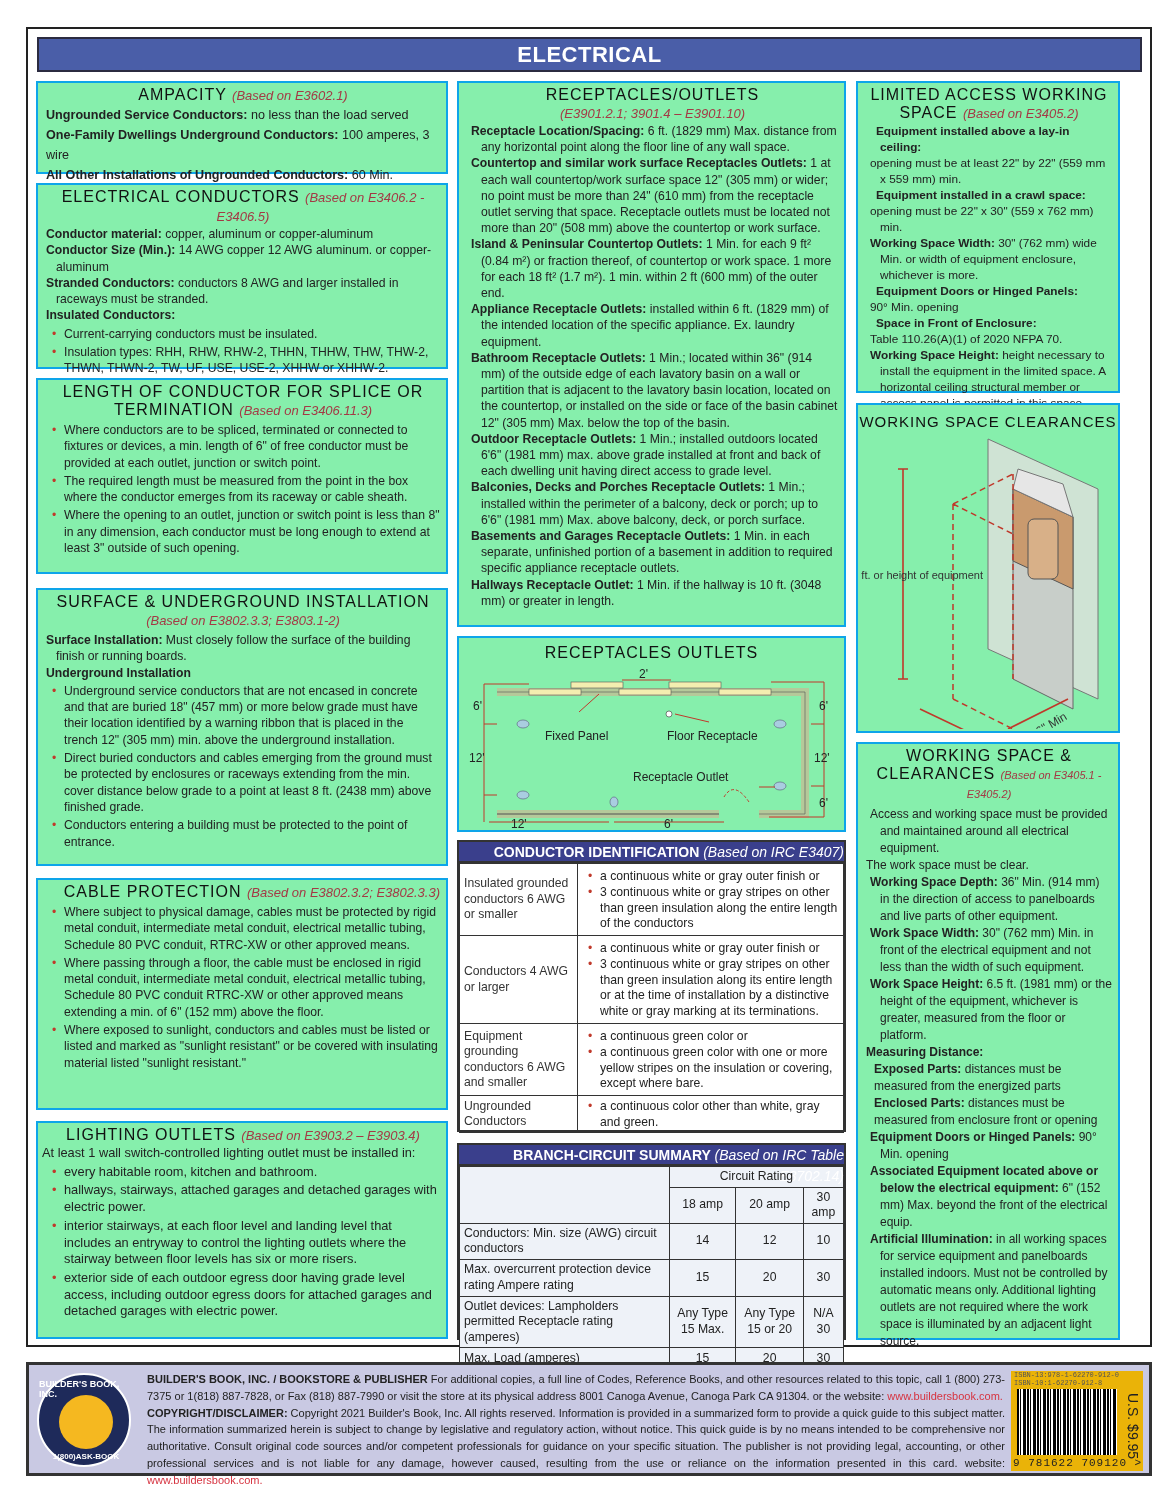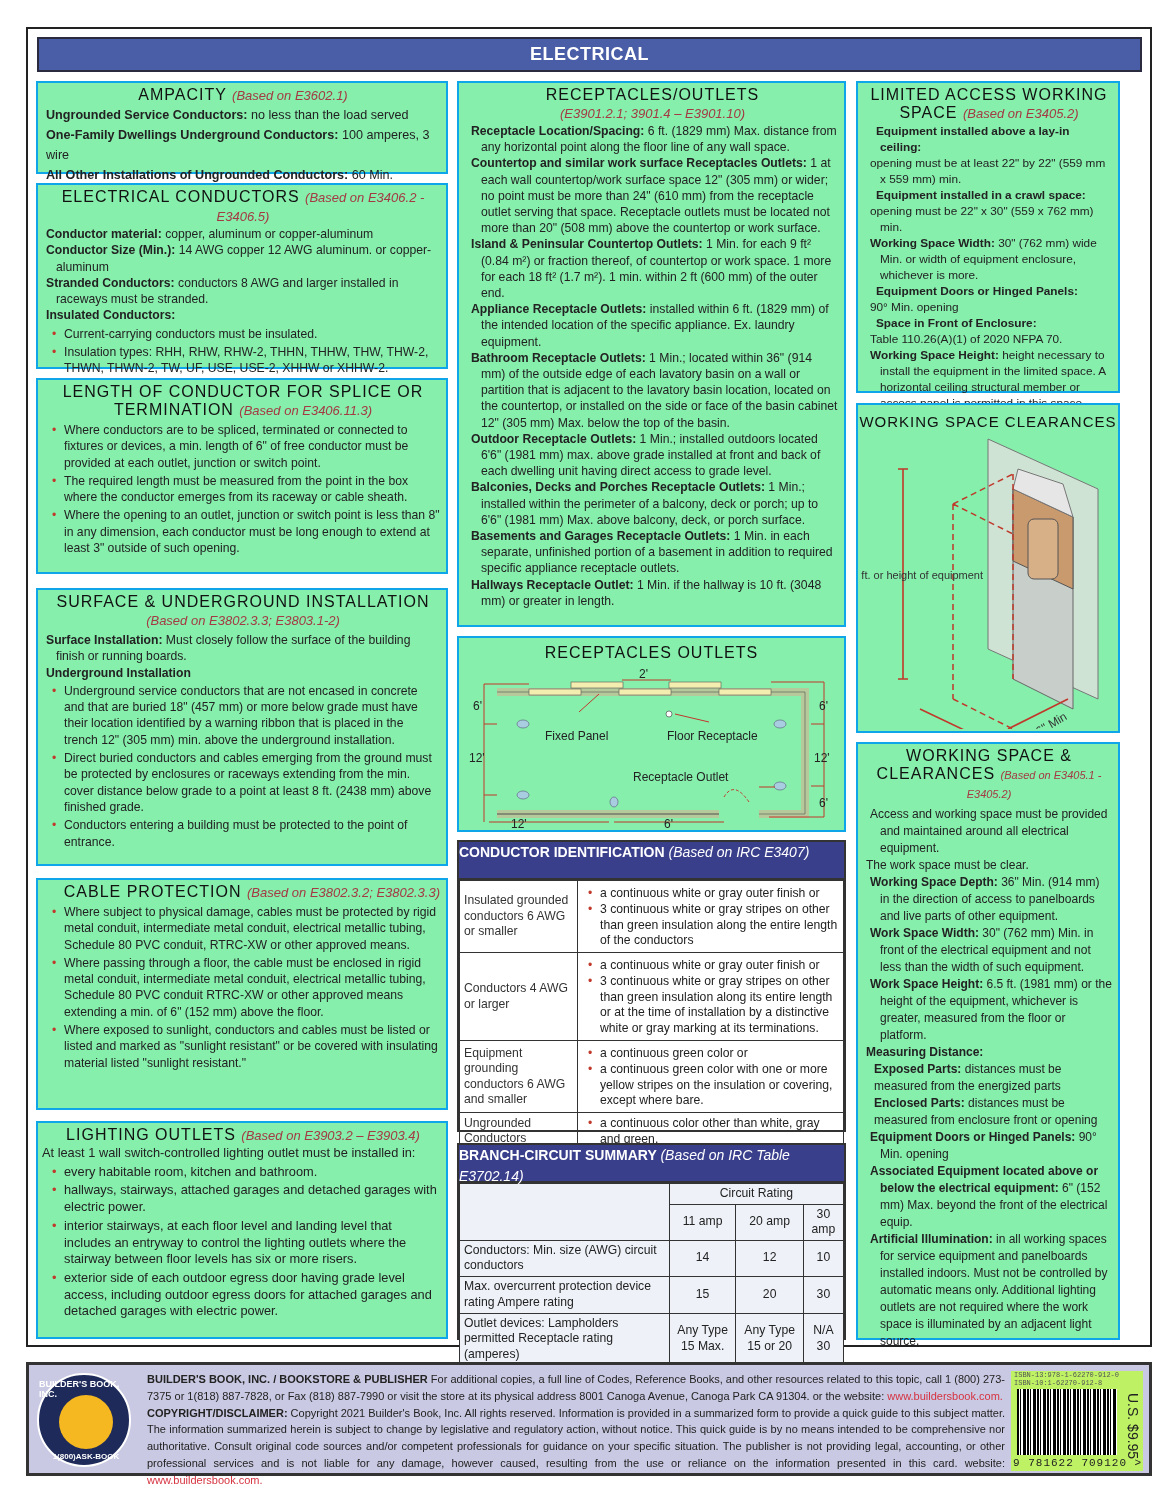--- a/index.html
+++ b/index.html
@@ -1,45 +1,45 @@
 <!DOCTYPE html>
 <html><head>
 <meta charset="utf-8">
 <style>
 *{box-sizing:border-box;margin:0;padding:0}
 body{width:1159px;height:1500px;background:#fff;font-family:"Liberation Sans",sans-serif;color:#222;position:relative;overflow:hidden}
 .frame{position:absolute;left:26px;top:27px;width:1126px;height:1320px;border:2px solid #222}
-.banner{position:absolute;left:37px;top:37px;width:1105px;height:35px;background:#4a5ea8;border:2px solid #2b2b40;color:#fff;font-weight:bold;font-size:18px;text-align:center;line-height:31px;letter-spacing:0.5px}
+.banner{position:absolute;left:37px;top:37px;width:1105px;height:35px;background:#4a5ea8;border:2px solid #2b2b40;color:#fff;font-weight:bold;font-size:22px;text-align:center;line-height:31px;letter-spacing:0.5px}
 .box{position:absolute;border:2px solid #0ea5e9;background:#86efac;padding:3px 6px 4px 8px;font-size:12.2px;line-height:16.3px;font-stretch:condensed}
 .box h2{font-weight:normal;font-size:16px;letter-spacing:1px;text-align:center;line-height:18px;color:#111}
 .ref{color:#a33a45;font-style:italic;font-size:13px;letter-spacing:0}
 .b{font-weight:bold}
 .p{margin:0}
 .ind{padding-left:10px;text-indent:-10px}
 .ind2{padding-left:14px;text-indent:-10px}
 ul{list-style:none}
 li{position:relative;padding-left:18px;margin-top:2px}
 li:before{content:"\2022";color:#c0392b;position:absolute;left:6px;top:0}
 .tbl{position:absolute;border:2px solid #333;background:#fff;font-size:12.2px;line-height:15.5px}
-.tbl .th{background:#3a3f8c;color:#fff;font-weight:bold;font-size:14px;text-align:left;height:38px;line-height:21px;border-bottom:2px solid #333}
+.tbl .th{background:#3a3f8c;color:#fff;font-weight:bold;font-size:14px;text-align:right;height:21px;line-height:21px;border-bottom:2px solid #333}
 .tbl .th .ref2{font-style:italic;font-weight:normal}
 table{border-collapse:collapse;width:100%}
 td{border:1px solid #333;vertical-align:middle;padding:2px 4px}
 .ci td.lbl{width:118px;color:#333}
 .ci td.val ul li{margin-top:1px}
 .bc td{text-align:center;background:#eef2f8}
 .bc td.lbl{text-align:left;background:#eef2f8}
 .footer{position:absolute;left:26px;top:1362px;width:1126px;height:114px;background:#c9c9e3;border:3px solid #333}
 .logo{position:absolute;left:8px;top:8px;width:94px;height:94px;border-radius:50%;background:#1e2a5a;border:2px solid #fff}
 .logo-inner{position:absolute;left:20px;top:20px;width:54px;height:54px;border-radius:50%;background:#f5b820}
 .logo-text-top{position:absolute;left:0;top:4px;width:94px;color:#fff;font-size:9px;font-weight:bold}
 .logo-text-bot{position:absolute;left:0;bottom:4px;width:94px;text-align:center;color:#fff;font-size:8px;font-weight:bold}
 .ftext{position:absolute;left:118px;top:6px;width:858px;font-size:11px;line-height:16.8px;text-align:justify;color:#222;font-stretch:condensed}
 .link{color:#d63340}
-.barcode{position:absolute;left:982px;top:6px;width:132px;height:100px;background:#bef264}
+.barcode{position:absolute;left:982px;top:6px;width:132px;height:100px;background:#eab308}
 .isbn{font-family:"Liberation Mono",monospace;font-size:7px;line-height:8px;color:#555;padding-left:3px}
 .bars{position:absolute;left:6px;top:18px;width:100px;height:66px;background:repeating-linear-gradient(90deg,#000 0 2px,#fff 2px 3px,#000 3px 4px,#fff 4px 6px,#000 6px 9px,#fff 9px 10px)}
 .bcnum{position:absolute;left:2px;bottom:2px;font-family:"Liberation Mono",monospace;font-size:11px;letter-spacing:1px}
 .price{position:absolute;right:2px;top:22px;writing-mode:vertical-rl;font-size:14px}
 </style>
 </head>
 <body>
 
 <div class="frame"></div>
 <div class="banner">ELECTRICAL</div>
@@ -205,21 +205,21 @@
 
 <div class="tbl bc" style="left:457px;top:1143px;width:389px;height:197px">
   <div class="th"><span>BRANCH-CIRCUIT SUMMARY</span> <span class="ref2">(Based on IRC Table E3702.14)</span></div>
   <table>
     <tbody>
         <tr style="height:19px">
           <td class="lbl" rowspan="2"></td>
           <td colspan="3">Circuit Rating</td>
         </tr>
     <tr style="height:19px">
-          <td>11 amp</td>
+          <td>18 amp</td>
           <td>20 amp</td>
           <td>30 amp</td>
         </tr>
     <tr style="height:34px">
           <td class="lbl">Conductors: Min. size (AWG) circuit conductors</td>
           <td>14</td>
           <td>12</td>
           <td>10</td>
         </tr>
     <tr style="height:37px">

